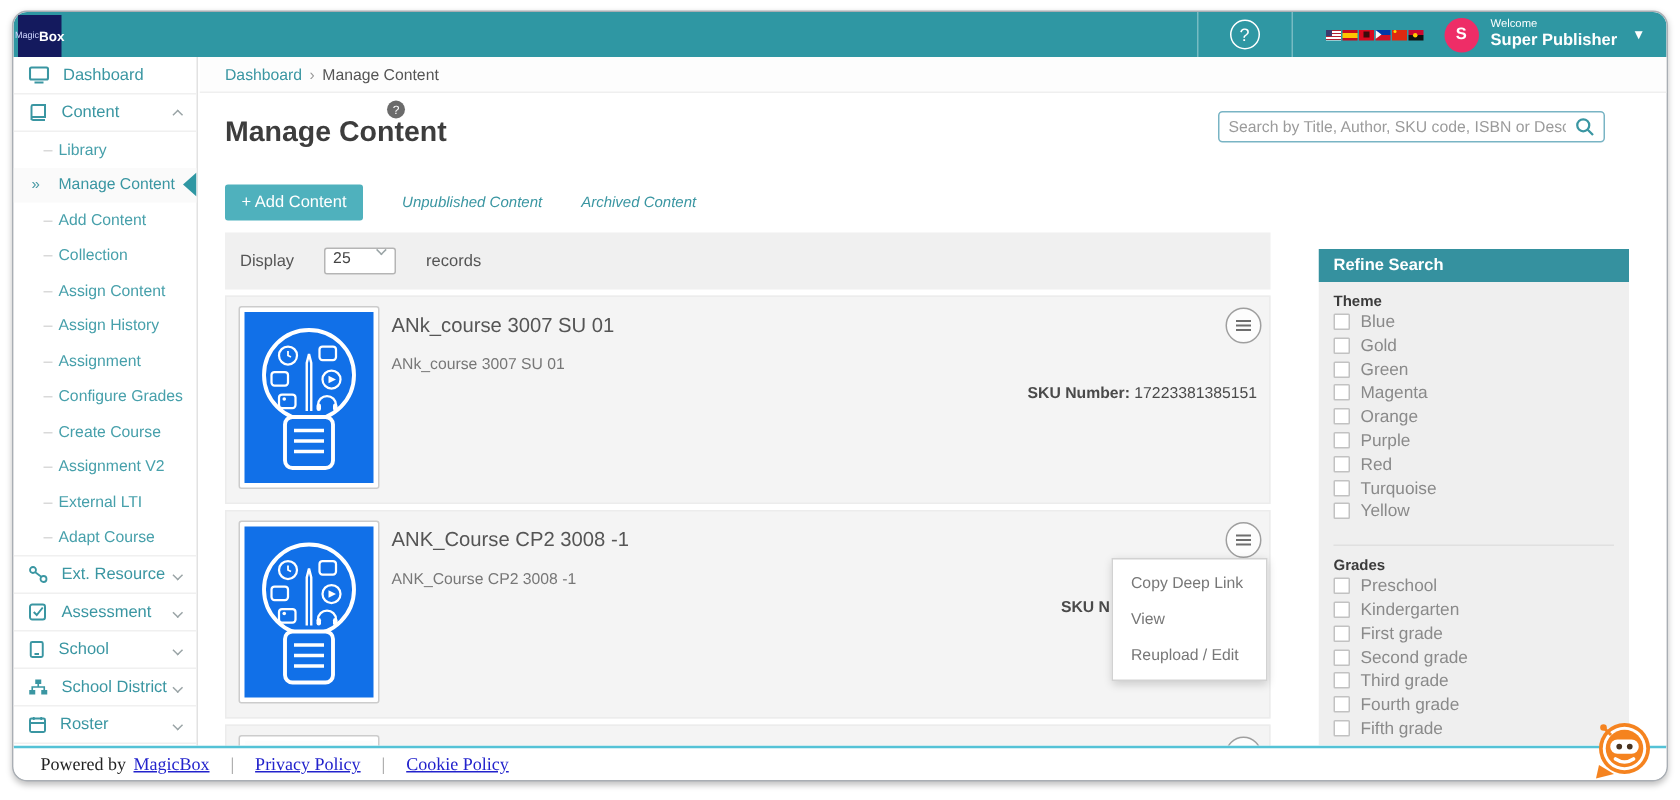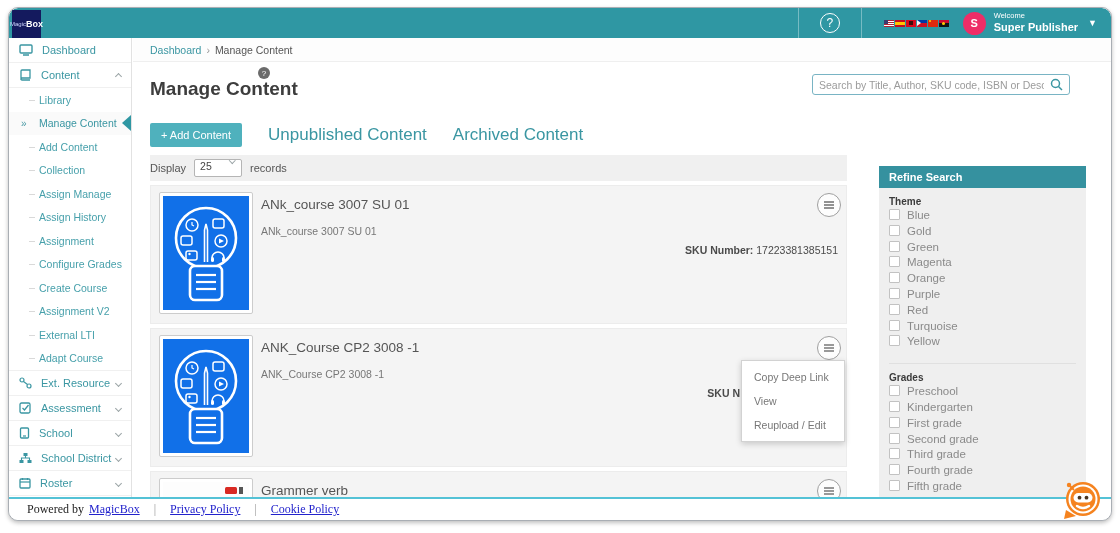--- a/index.html
+++ b/index.html
@@ -85,26 +85,26 @@
   .search-box { position:absolute; right:41px; top:12px; width:258px; height:21px;
                 border:1px solid #79b4c4; border-radius:3px; background:#fff; display:flex; align-items:center; }
   .search-box input { flex:1; border:none; outline:none; font-size:10.5px; padding:0 6px; color:#555;
                       font-family:"Liberation Sans", sans-serif; background:transparent; }
   .search-box input::placeholder { color:#9b9b9b; }
   .search-box .mag { margin-right:6px; cursor:pointer; display:flex; }
 
   .tabs-row { height:34px; display:flex; align-items:center; padding-left:17px; gap:26px; }
   .add-btn { background:#4FB1BD; color:#fff; font-size:11px; padding:6px 11px; border:none; border-radius:2px; cursor:pointer;
              font-family:"Liberation Sans", sans-serif; }
-  .tab-link { color:#3A96A2; font-size:17px; cursor:pointer; }
+  .tab-link { color:#3A96A2; font-size:10px; cursor:pointer;font-style:italic; }
 
   .content-area { position:absolute; left:0; right:0; top:114px; bottom:0; }
   .list-wrap { position:absolute; left:17px; top:3px; width:697px; }
-  .display-bar { height:26px; background:#f0f0f0; display:flex; align-items:center; gap:8px;
-                 font-size:11px; color:#555; }
+  .display-bar { height:38px; background:#f0f0f0; display:flex; align-items:center; gap:20px;
+                 padding-left:10px; font-size:11px; color:#555; }
   .size-select { width:48px; height:18px; background:#fff; border:1px solid #b5b5b5; border-radius:2px;
                  display:flex; align-items:flex-start; padding:0 5px; font-size:10.5px; color:#444; cursor:pointer; }
   .size-select .chev { margin-left:auto; width:4.5px; height:4.5px; margin-top:-2px; }
 
   .content-row { position:relative; background:#f4f4f4; border:1px solid #ececec; height:139px; margin-top:4px; }
   .thumb-card { position:absolute; left:8px; top:6px; width:94px; height:122px; background:#fff;
                 border:1px solid #ccc; border-radius:2px; padding:3px; }
   .thumb-inner { width:100%; height:100%; overflow:hidden; }
   .thumb-blue { background:#1170E8; }
   .row-title { position:absolute; left:110px; top:11px; font-size:13.5px; color:#555; }
@@ -187,21 +187,21 @@
         <span>Manage Content</span>
         <span class="tri"></span>
       </div>
       <div class="sub-item">
           <span>Add Content</span>
         </div>
       <div class="sub-item">
           <span>Collection</span>
         </div>
       <div class="sub-item">
-          <span>Assign Manage</span>
+          <span>Assign Content</span>
         </div>
       <div class="sub-item">
           <span>Assign History</span>
         </div>
       <div class="sub-item">
           <span>Assignment</span>
         </div>
       <div class="sub-item">
           <span>Configure Grades</span>
         </div>

